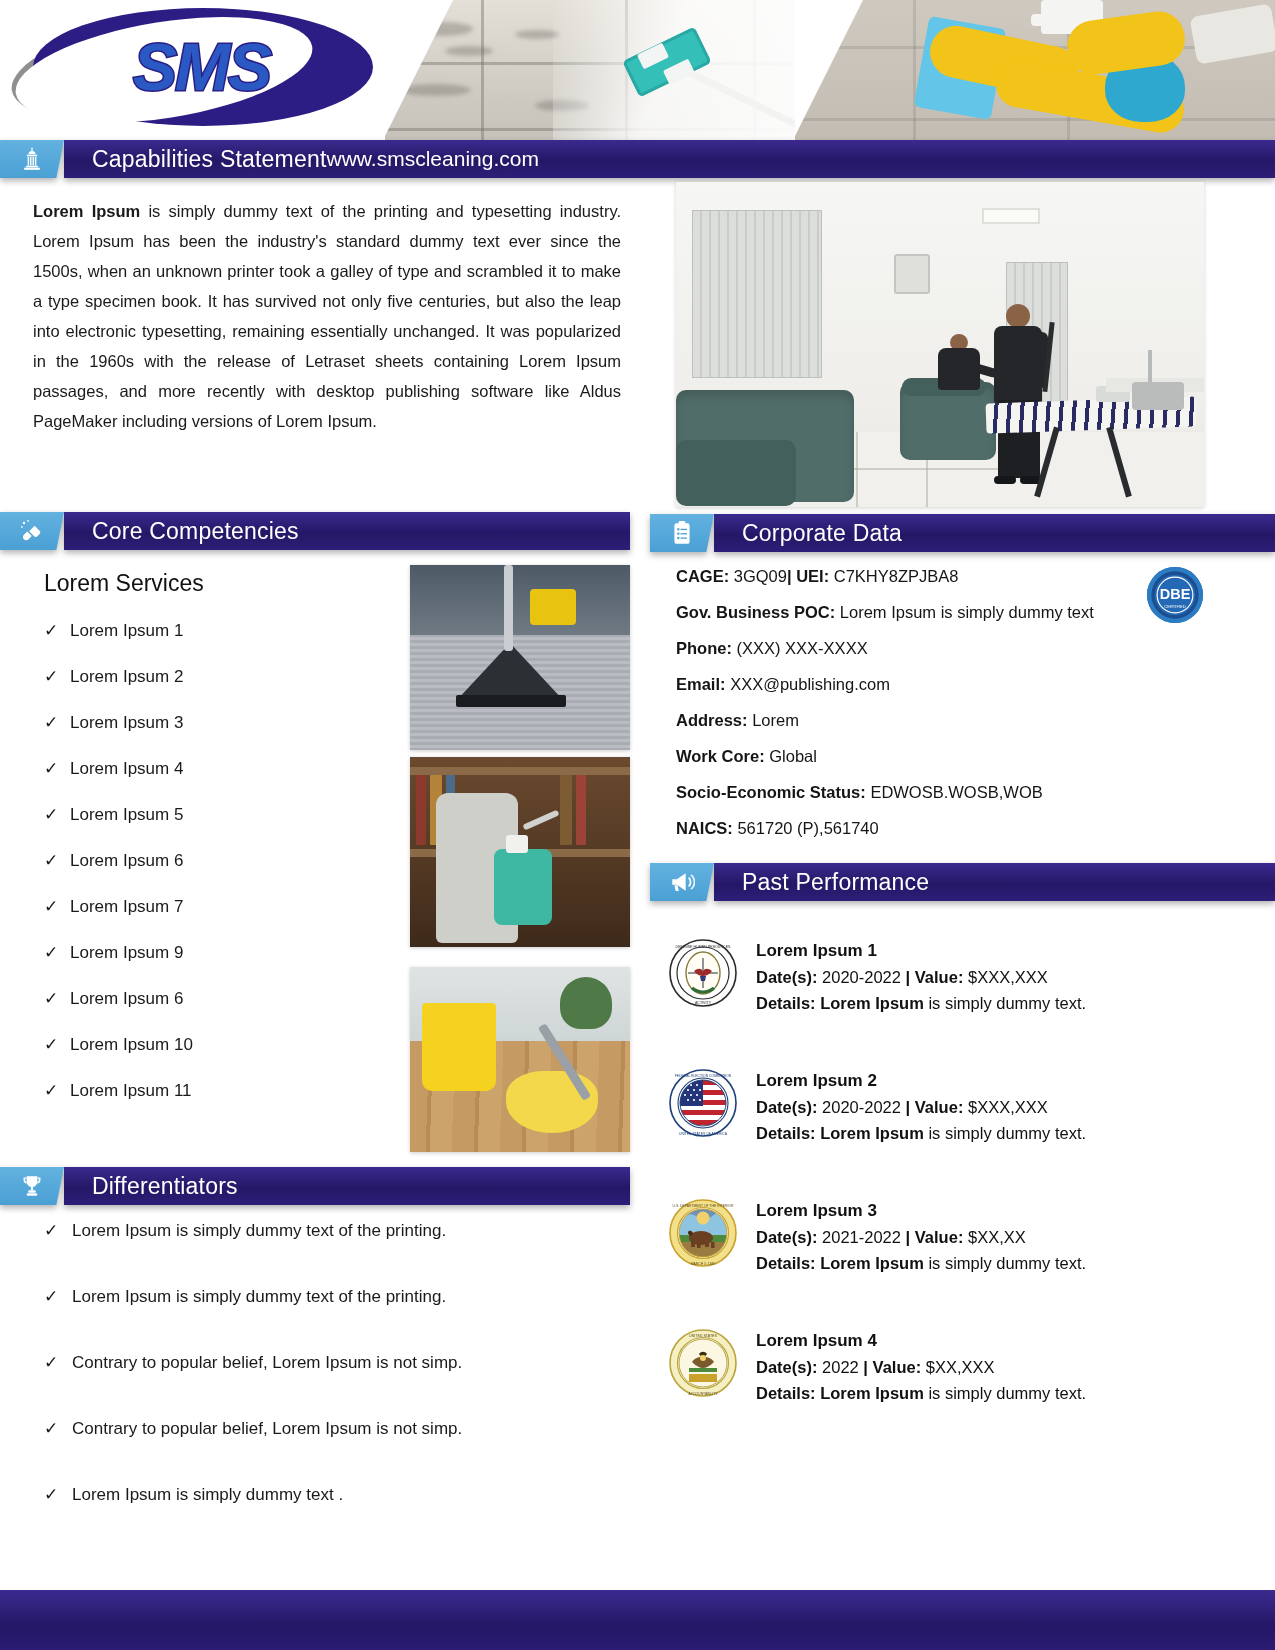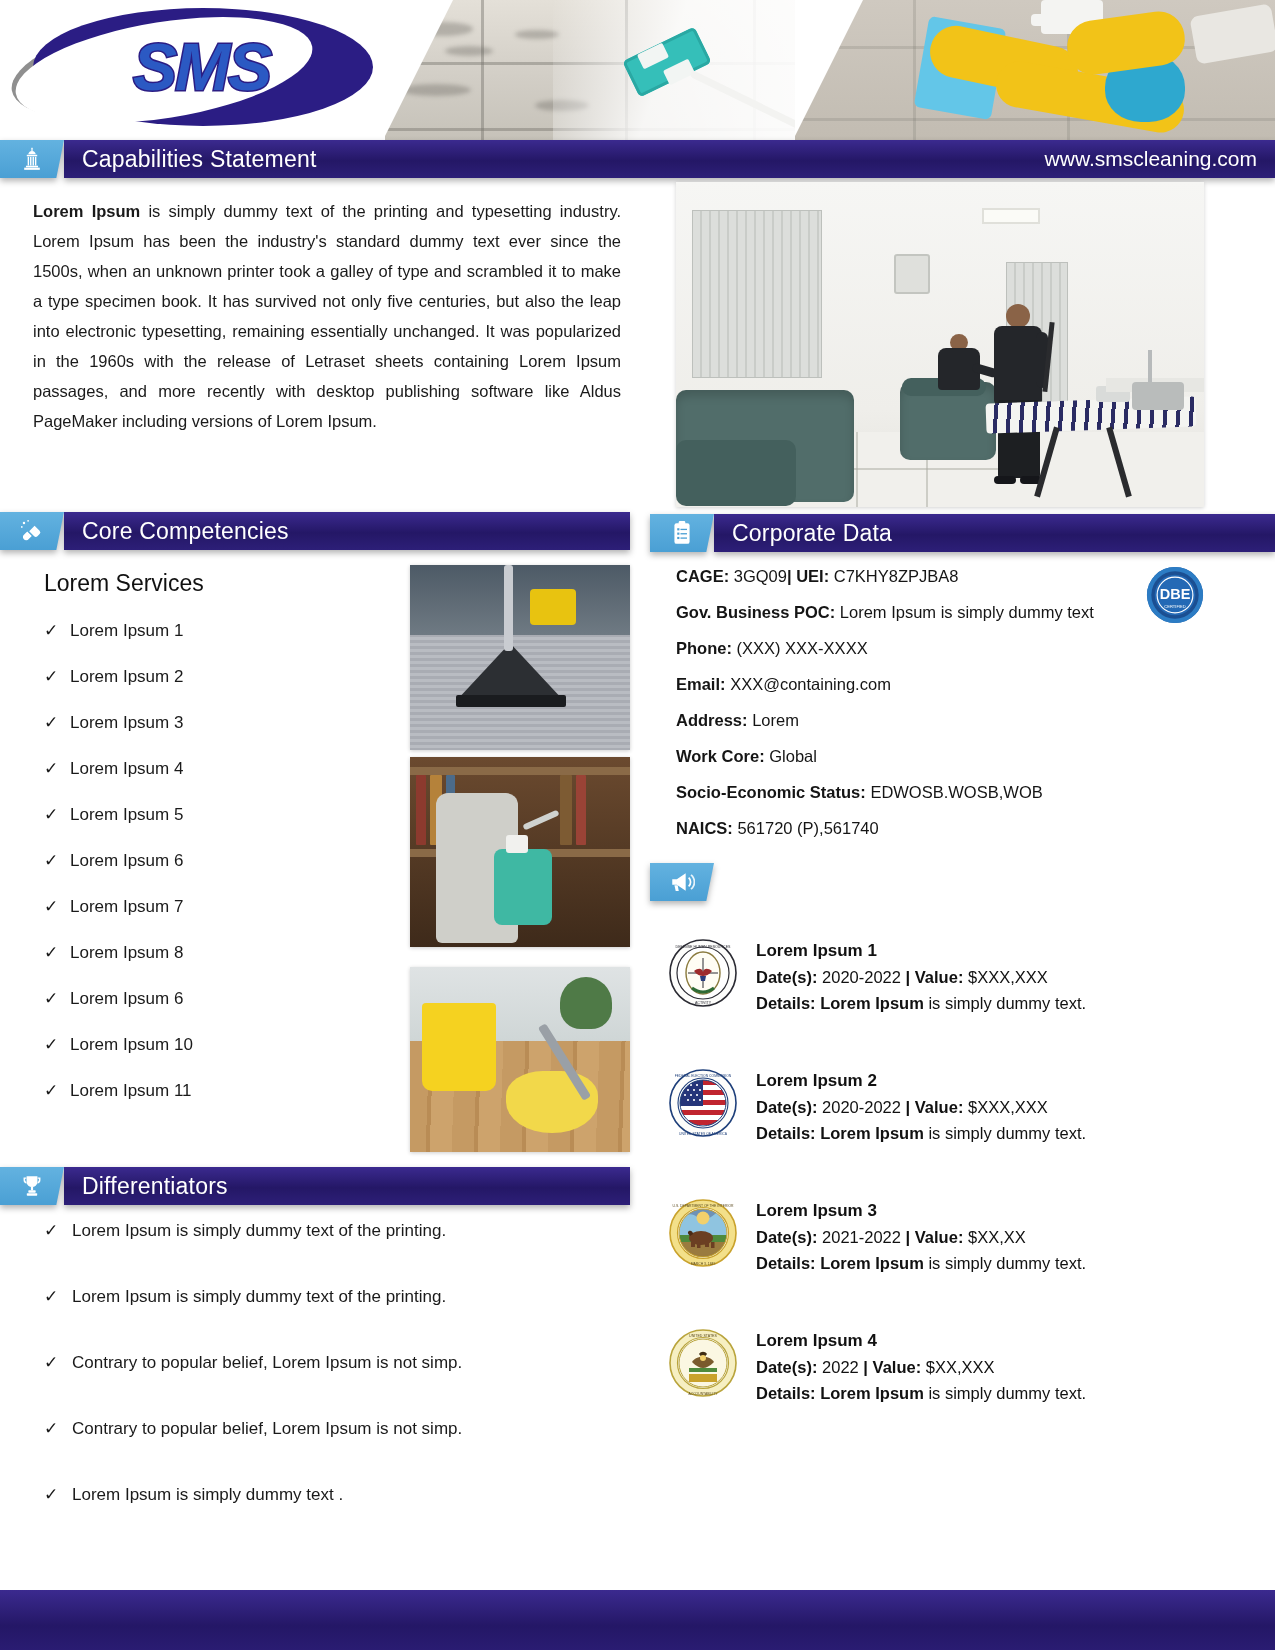--- a/index.html
+++ b/index.html
@@ -66,22 +66,22 @@
   
   .secbar { position:absolute; height:38px; display:flex; align-items:stretch;
     filter: drop-shadow(0 3px 3px rgba(0,0,0,.30)); }
   .secbar .tab {
     width:64px; background:linear-gradient(180deg,#63b2e0 0%, #4a9fd4 100%);
     display:flex; align-items:center; justify-content:center;
     clip-path: polygon(0 0, 100% 0, 88% 100%, 0 100%);
   }
   .secbar .bar {
     flex:1; background:linear-gradient(180deg,#3b2a8f 0%, #241766 55%, #2d1f78 100%);
-    display:flex; align-items:center; justify-content:space-between;
-    padding:0 18px 0 18px;
+    display:flex; align-items:center; 
+    padding:0 18px 0 28px;
   }
   .secbar .title { color:#fff; font-size:23px; font-weight:400; letter-spacing:.2px; }
   .secbar .right { color:#fff; font-size:21px; }
   .tabicon { width:26px; height:26px; display:block; }
 
   
   .intro {
     position:absolute; left:33px; top:196px; width:588px;
     font-size:16.5px; line-height:30px; color:#1a1a1a;
     text-align:justify;
@@ -321,21 +321,21 @@
     <div class="ck-item" style="height:46px;">
       <span class="ck">✓</span>
       <span class="ck-text">Lorem Ipsum 6</span>
     </div>
     <div class="ck-item" style="height:46px;">
       <span class="ck">✓</span>
       <span class="ck-text">Lorem Ipsum 7</span>
     </div>
     <div class="ck-item" style="height:46px;">
       <span class="ck">✓</span>
-      <span class="ck-text">Lorem Ipsum 8</span>
+      <span class="ck-text">Lorem Ipsum 9</span>
     </div>
     <div class="ck-item" style="height:46px;">
       <span class="ck">✓</span>
       <span class="ck-text">Lorem Ipsum 6</span>
     </div>
     <div class="ck-item" style="height:46px;">
       <span class="ck">✓</span>
       <span class="ck-text">Lorem Ipsum 10</span>
     </div>
     <div class="ck-item" style="height:46px;">
@@ -418,21 +418,21 @@
     <div class="cd-row">
       <b>Gov. Business POC:</b>
       <span>Lorem Ipsum is simply dummy text</span>
     </div>
     <div class="cd-row">
       <b>Phone:</b>
       <span>(XXX) XXX-XXXX</span>
     </div>
     <div class="cd-row">
       <b>Email:</b>
-      <span>XXX@containing.com</span>
+      <span>XXX@publishing.com</span>
     </div>
     <div class="cd-row">
       <b>Address:</b>
       <span>Lorem</span>
     </div>
     <div class="cd-row">
       <b>Work Core:</b>
       <span>Global</span>
     </div>
     <div class="cd-row">
@@ -446,20 +446,23 @@
   </div>
 
   <div class="secbar" style="left:650px;top:863px;width:625px;">
     <div class="tab">
       <svg class="tabicon" viewBox="0 0 24 24" fill="#ffffff" aria-hidden="true">
         <path d="M3 9.4h4.2L15.4 4v16L7.2 14.6H3z"></path>
         <path d="M5 15h3l1 5.4H6.2z"></path>
         <path d="M17.6 8.6a4.6 4.6 0 0 1 0 6.8l1.1 1.2a6.2 6.2 0 0 0 0-9.2z"></path>
         <path d="M19.8 6a7.8 7.8 0 0 1 0 12l1.1 1.2a9.4 9.4 0 0 0 0-14.4z" opacity=".85"></path>
       </svg>
+    </div>
+    <div class="bar">
+      <span class="title">Past Performance</span>
     </div>
   </div>
 
   <div class="pp-item" style="left:668px;top:938px;">
     <div class="pp-seal">
       <svg viewBox="0 0 70 70" width="70" height="70" aria-hidden="true">
         <circle cx="35" cy="35" r="33" fill="#fdfdfb" stroke="#2b2b33" stroke-width="1.6"></circle>
         <circle cx="35" cy="35" r="26" fill="#ffffff" stroke="#2b2b33" stroke-width="1.2"></circle>
         <ellipse cx="35" cy="35" rx="17" ry="21" fill="#fffdf4" stroke="#8a7a3d" stroke-width="1.4"></ellipse>
         <path d="M35 20v30M20 35h30" stroke="#2b2b33" stroke-width="1"></path>

